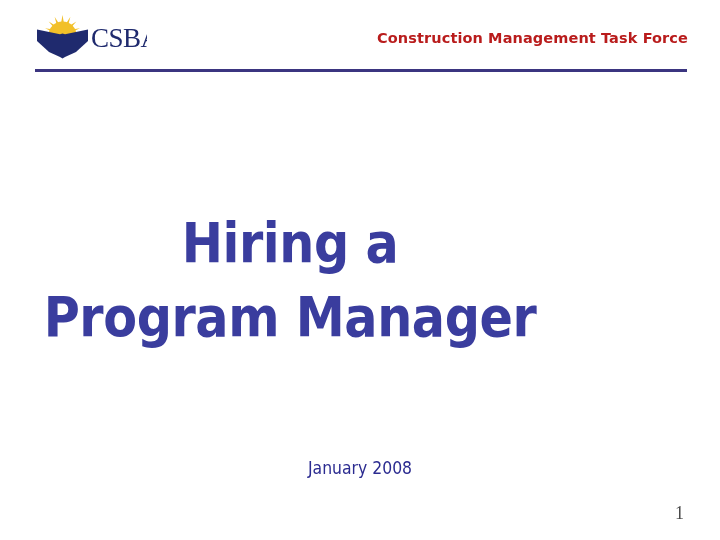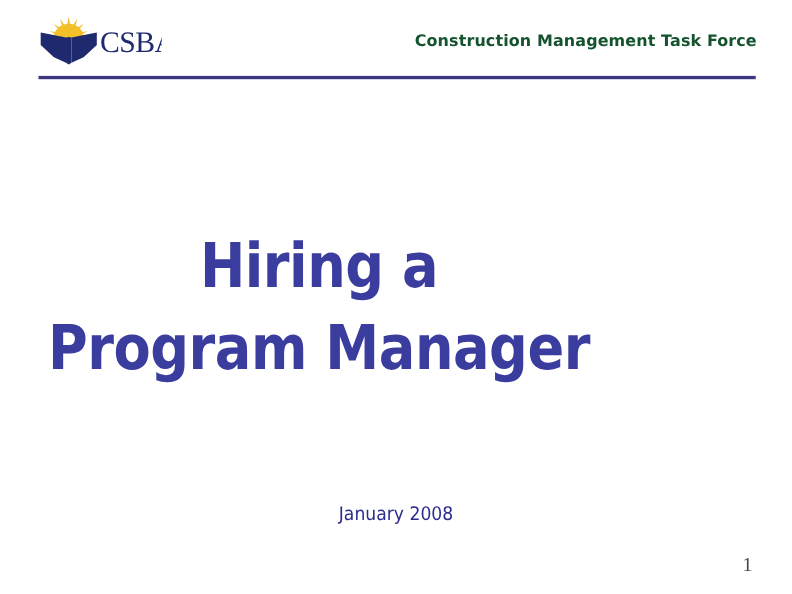--- a/index.html
+++ b/index.html
@@ -38,21 +38,21 @@
     display: block;
   }
 
   .header-title {
     position: absolute;
     right: 32px;
     top: 30px;
     font-family: "DejaVu Sans", "Liberation Sans", sans-serif;
     font-size: 14.5px;
     font-weight: bold;
-    color: #14532d;
+    color: #b91c1c;
     letter-spacing: 0.1px;
     white-space: nowrap;
   }
 
   .header-rule {
     position: absolute;
     left: 35px;
     top: 69px;
     width: 652px;
     height: 3px;

